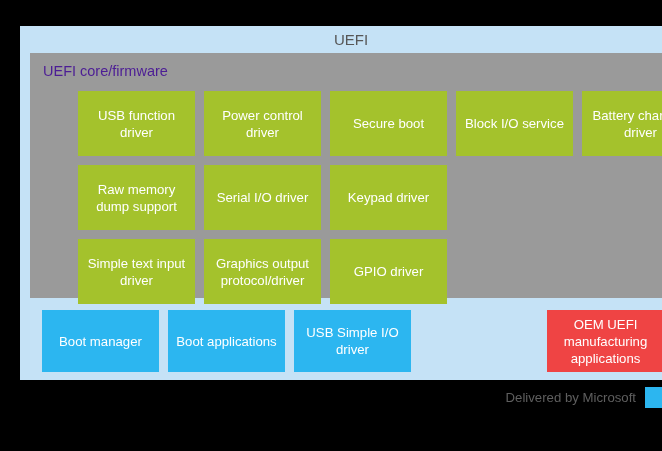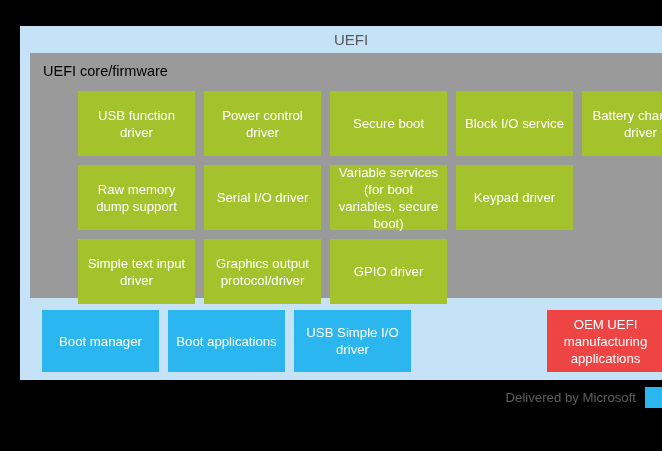--- a/index.html
+++ b/index.html
@@ -52,21 +52,21 @@
     top: 27px;
     width: 644px;
     height: 245px;
     background: #9a9a9a;
   }
 
   .firmware-label {
     position: absolute;
     left: 13px;
     top: 8px;
-    color: #000000;
+    color: #4c1d95;
     font-size: 14.5px;
     line-height: 20px;
     white-space: nowrap;
   }
 
   
   .grid {
     position: absolute;
     left: 12px;
     top: 38px;
@@ -175,21 +175,20 @@
           <div class="cell green">USB function driver</div>
           <div class="cell green">Power control driver</div>
           <div class="cell green">Secure boot</div>
           <div class="cell green">Block I/O service</div>
           <div class="cell green">Battery charging driver</div>
         </div>
 
         <div class="grid-row">
           <div class="cell green">Raw memory dump support</div>
           <div class="cell green">Serial I/O driver</div>
-          <div class="cell green">Variable services (for boot variables, secure boot)</div>
           <div class="cell green">Keypad driver</div>
         </div>
 
         <div class="grid-row">
           <div class="cell green">Simple text input driver</div>
           <div class="cell green">Graphics output protocol/driver</div>
           <div class="cell green">GPIO driver</div>
           <div class="cell empty"></div>
           <div class="cell empty"></div>
         </div>

